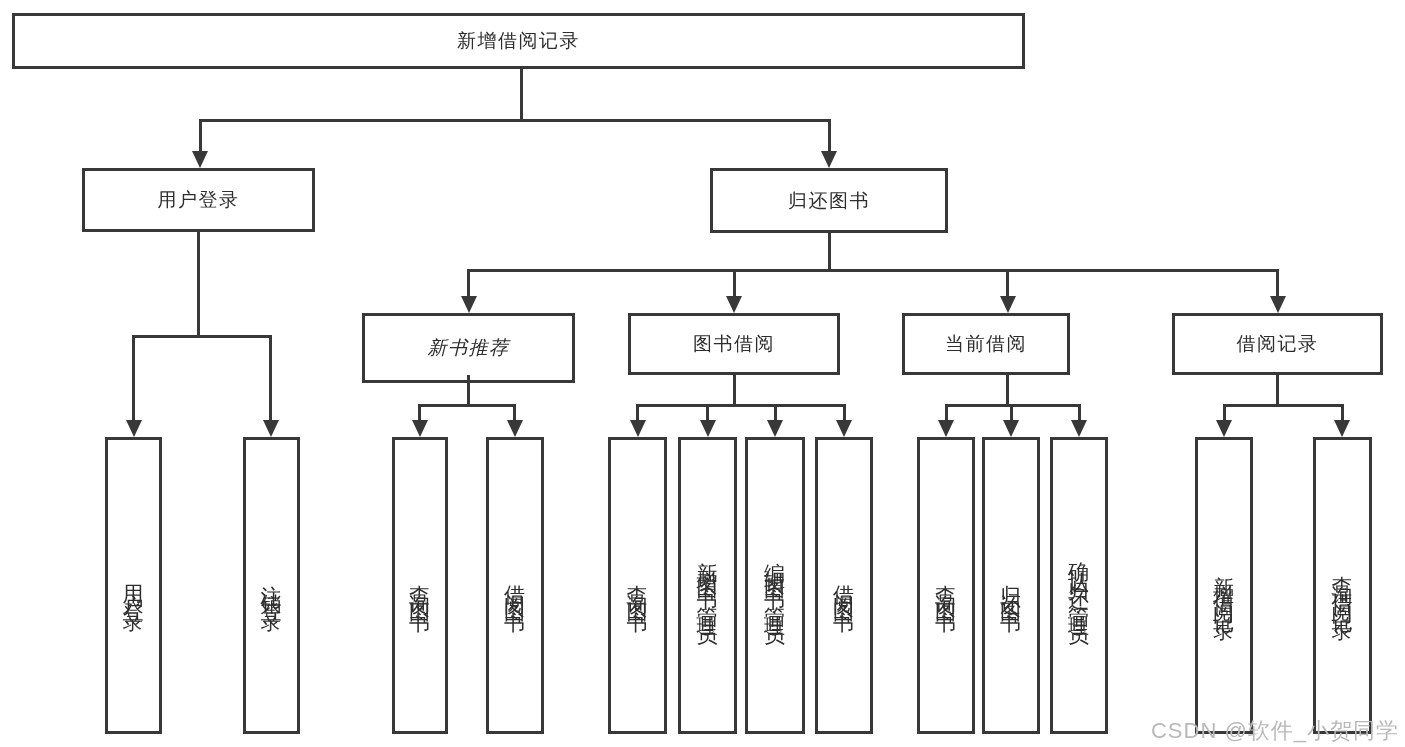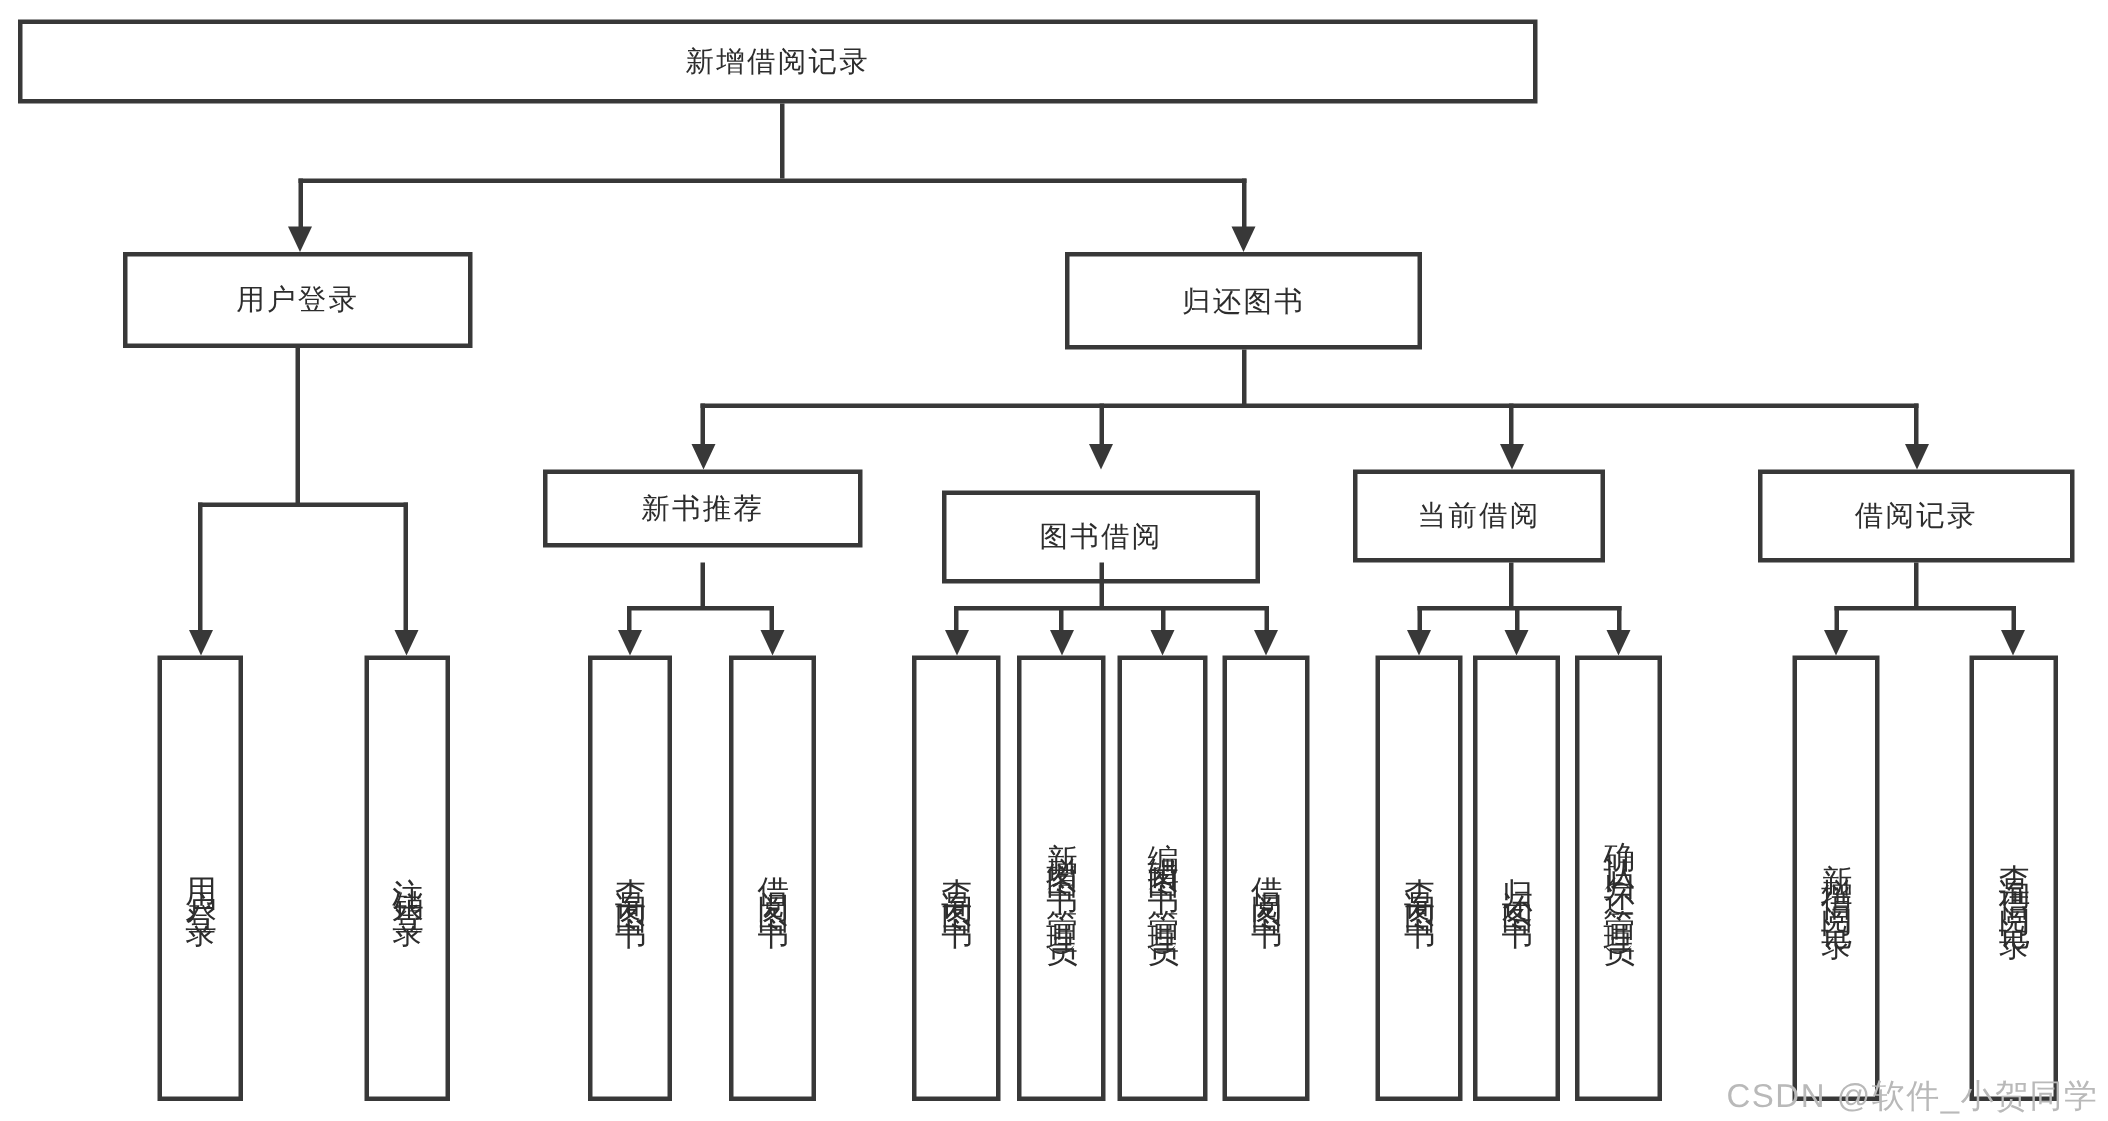--- a/index.html
+++ b/index.html
@@ -35,22 +35,22 @@
 </head>
 <body>
 
 <div class="stage">
 
   <div class="box" style="left:12px;top:13px;width:1013px;height:56px;">新增借阅记录</div>
 
   <div class="box" style="left:82px;top:168px;width:233px;height:64px;">用户登录</div>
   <div class="box" style="left:710px;top:168px;width:238px;height:65px;">归还图书</div>
 
-  <div class="box" style="left:362px;top:313px;width:213px;height:52px;">新书推荐</div>
-  <div class="box" style="left:628px;top:327px;width:212px;height:62px;">图书借阅</div>
+  <div class="box" style="left:362px;top:313px;width:213px;height:70px;font-style:italic;">新书推荐</div>
+  <div class="box" style="left:628px;top:313px;width:212px;height:62px;">图书借阅</div>
   <div class="box" style="left:902px;top:313px;width:168px;height:62px;">当前借阅</div>
   <div class="box" style="left:1172px;top:313px;width:211px;height:62px;">借阅记录</div>
 
   <div class="vbox" style="left:105px;top:437px;width:57px;height:297px;">用户登录</div>
   <div class="vbox" style="left:243px;top:437px;width:57px;height:297px;">注销登录</div>
 
   <div class="vbox" style="left:392px;top:437px;width:56px;height:297px;">查询图书</div>
   <div class="vbox" style="left:486px;top:437px;width:58px;height:297px;">借阅图书</div>
 
   <div class="vbox" style="left:608px;top:437px;width:59px;height:297px;">查询图书</div>

